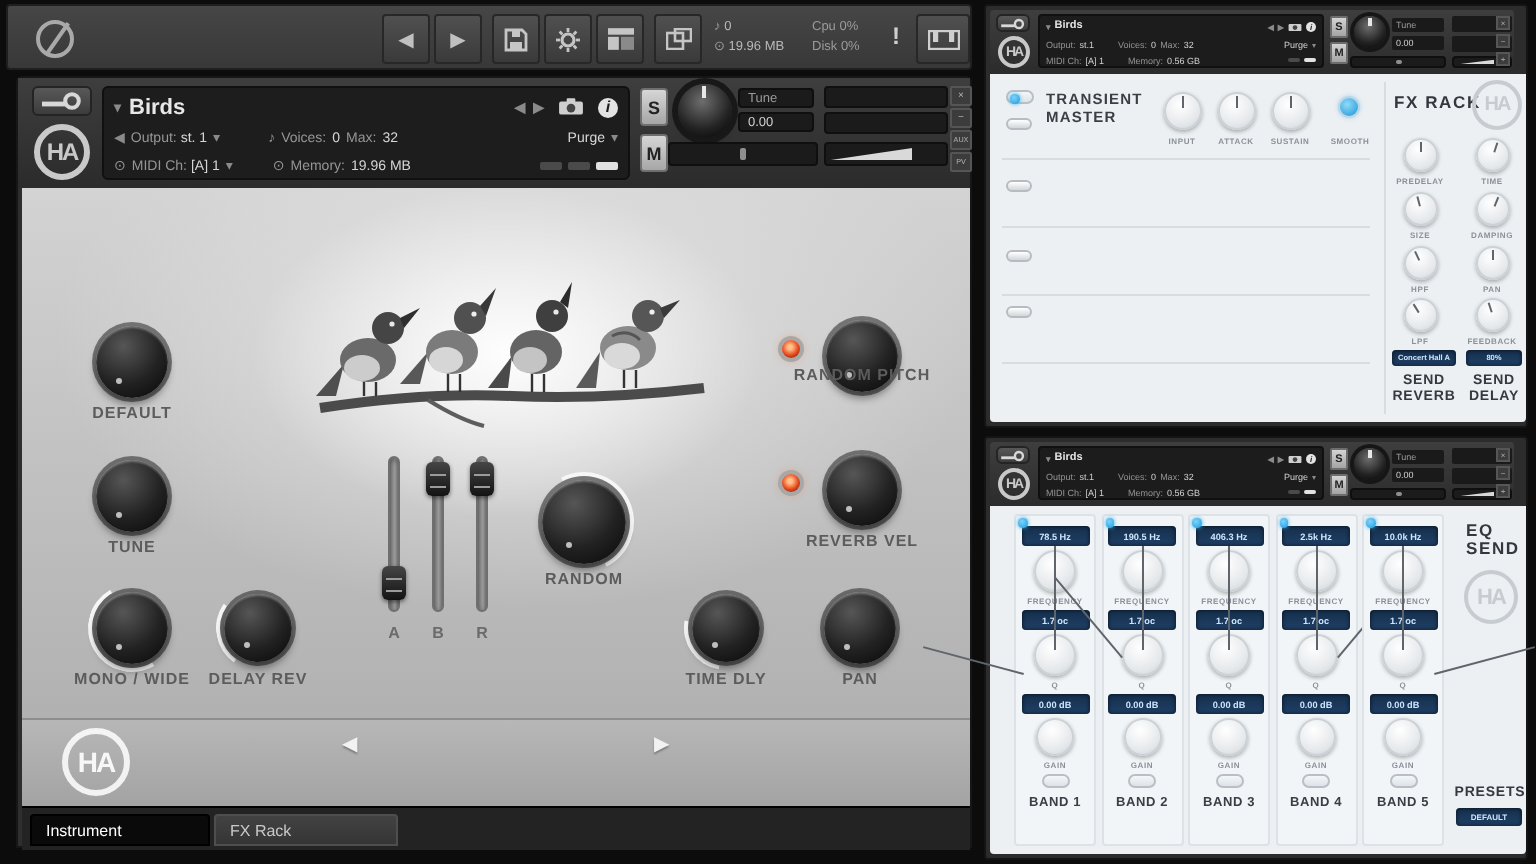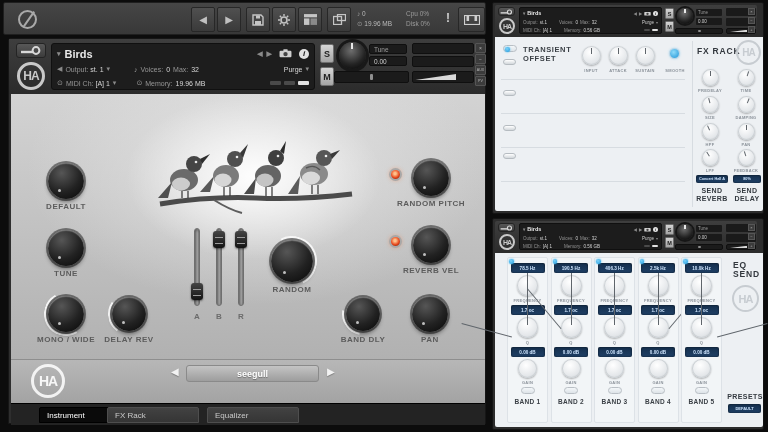--- a/index.html
+++ b/index.html
@@ -306,44 +306,42 @@
       <div class="sllabel" style="left:186px;top:218px;">A</div>
       <div class="sllabel" style="left:208px;top:218px;">B</div>
       <div class="sllabel" style="left:230px;top:218px;">R</div>
 
       <div class="arc" style="left:256px;top:142px;width:50px;height:50px;border-top-color:#f6f6f6;border-right-color:#f6f6f6;transform:rotate(18deg);"></div>
       <div class="kd" style="left:260px;top:146px;width:42px;height:42px;"></div>
       <div class="klabel" style="left:281px;top:191px;">RANDOM</div>
 
       <div class="led" style="left:380px;top:76px;"></div>
       <div class="kd" style="left:402px;top:66px;width:36px;height:36px;"></div>
-      <div class="klabel" style="left:420px;top:105px;">RANDOM PITCH</div>
+      <div class="klabel" style="left:420px;top:89px;">RANDOM PITCH</div>
       <div class="led" style="left:380px;top:143px;"></div>
       <div class="kd" style="left:402px;top:133px;width:36px;height:36px;"></div>
       <div class="klabel" style="left:420px;top:172px;">REVERB VEL</div>
       <div class="arc" style="left:331px;top:199px;width:42px;height:42px;border-left-color:#f6f6f6;transform:rotate(-35deg);"></div>
       <div class="kd" style="left:335px;top:203px;width:34px;height:34px;"></div>
-      <div class="klabel" style="left:352px;top:241px;">BAND DLY</div>
+      <div class="klabel" style="left:352px;top:241px;">TIME DLY</div>
       <div class="kd" style="left:401px;top:202px;width:36px;height:36px;"></div>
       <div class="klabel" style="left:419px;top:241px;">PAN</div>
     </div>
 
     <div class="strip">
       <div class="halogo" style="position:absolute;left:20px;top:4px;width:34px;height:34px;border:3px solid rgba(255,255,255,.85);color:rgba(255,255,255,.9);font-size:14px;">
           <span>HA</span>
         </div>
       <div class="sel-arrow" style="left:160px;">◀</div>
-      <div class="sel-btn">seegull</div>
       <div class="sel-arrow" style="left:316px;">▶</div>
     </div>
 
     <div class="tabbar">
-      <div class="tab active" style="left:4px;width:90px;margin-left:24px;">Instrument</div>
+      <div class="tab active" style="left:4px;width:90px;">Instrument</div>
       <div class="tab" style="left:96px;width:92px;">FX Rack</div>
-      <div class="tab" style="left:196px;width:92px;">Equalizer</div>
     </div>
   </div>
 
   <div class="rpanel" style="top:2px;height:212px;">
     <div class="mh">
       <div class="sq-btn" style="left:3px;top:2px;width:17px;height:9px;">
           <svg viewBox="0 0 22 9" width="13" height="6">
             <line x1="1" y1="6" x2="13" y2="6" stroke="#d8d8d8" stroke-width="2.4"></line>
             <circle cx="16" cy="4.5" r="3.4" fill="none" stroke="#d8d8d8" stroke-width="2"></circle>
           </svg>
@@ -406,21 +404,21 @@
         </div>
       <div class="mh-edge" style="top:3px;">×</div>
       <div class="mh-edge" style="top:12px;">−</div>
       <div class="mh-edge" style="top:21px;">+</div>
     </div>
 
     <div class="rbody" style="height:174px;">
 
       <div class="bluetoggle" style="left:8px;top:8px;"></div>
       <div class="pill" style="left:8px;top:22px;"></div>
-      <div class="fxname" style="left:28px;top:8px;width:58px;">TRANSIENT OFFSET</div>
+      <div class="fxname" style="left:28px;top:8px;width:58px;">TRANSIENT MASTER</div>
       <div class="kw" style="left:87px;top:9px;width:19px;height:19px;">
           <i style="transform:rotate(0deg)"></i>
         </div>
       <div class="rlabel" style="left:96px;top:31px;">INPUT</div>
       <div class="kw" style="left:114px;top:9px;width:19px;height:19px;">
           <i style="transform:rotate(0deg)"></i>
         </div>
       <div class="rlabel" style="left:123px;top:31px;">ATTACK</div>
       <div class="kw" style="left:141px;top:9px;width:19px;height:19px;">
           <i style="transform:rotate(0deg)"></i>

